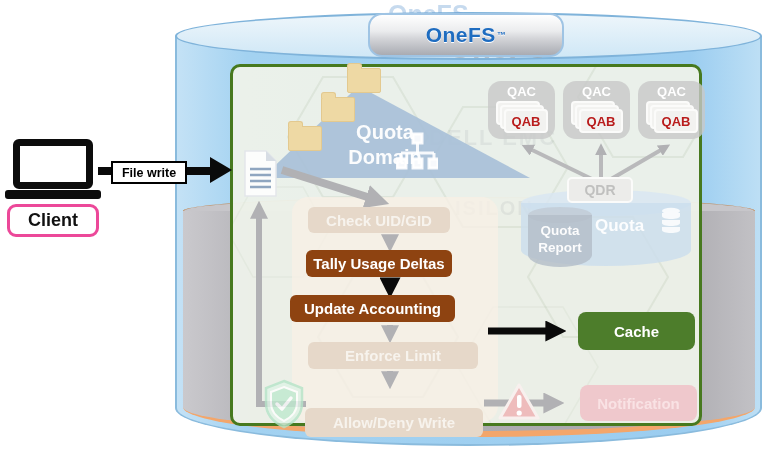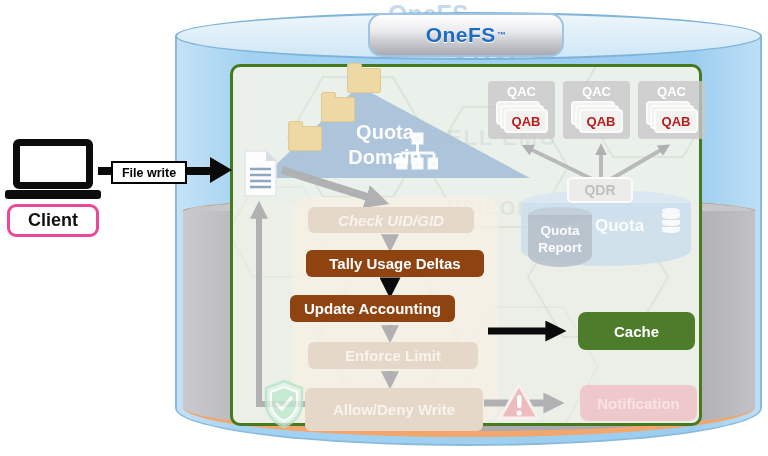--- a/index.html
+++ b/index.html
@@ -52,21 +52,21 @@
   .step{z-index:7;border-radius:6px;display:flex;align-items:center;justify-content:center;
     font-weight:bold;font-size:15px;white-space:nowrap;}
   .step.inactive{background:#e6d8c9;color:#f7f3ed;}
   .step.active{background:#8e4311;color:#ffffff;}
   .out-box{z-index:7;border-radius:8px;display:flex;align-items:center;justify-content:center;
     font-weight:bold;font-size:15px;}
   .report{left:578px;top:312px;width:117px;height:38px;background:#4d7d2b;color:#fff;}
   .notification{left:580px;top:385px;width:117px;height:36px;background:#efc8cc;color:#f9e2e4;}
 
   
-  .qac{top:81px;width:67px;height:58px;border-radius:4px;background:rgba(200,200,200,.8);z-index:5;}
+  .qac{top:81px;width:67px;height:58px;border-radius:13px;background:rgba(200,200,200,.8);z-index:5;}
   .qac-title{position:absolute;left:0;top:3px;width:100%;text-align:center;
     color:#fff;font-weight:bold;font-size:13px;}
   .qab-stack{position:absolute;left:8px;top:20px;width:54px;height:34px;}
   .qab-card{position:absolute;width:44px;height:24px;background:#f2f2f0;border:2px solid #fbfbfa;
     border-radius:4px;box-sizing:border-box;}
   .qab-card.front{display:flex;align-items:center;justify-content:center;
     color:#b91c1c;font-weight:bold;font-size:13px;}
   .qdr{left:567px;top:177px;width:66px;height:26px;background:#ececea;border:2px solid #fbfbfa;
     border-radius:5px;box-sizing:border-box;z-index:6;display:flex;align-items:center;justify-content:center;
     color:#c0c0bf;font-weight:bold;font-size:14px;text-align:center;}
@@ -193,25 +193,25 @@
     <line x1="488" y1="331" x2="558" y2="331" stroke="#0a0a0a" stroke-width="7" marker-end="url(#mb)"></line>
 
     <line x1="484" y1="403" x2="556" y2="403" stroke="#b1b1b4" stroke-width="7" marker-end="url(#mg)"></line>
 
     <line x1="598" y1="182" x2="526" y2="147" stroke="#b9b9bb" stroke-width="4" marker-end="url(#mg)"></line>
     <line x1="601" y1="182" x2="601" y2="148" stroke="#b9b9bb" stroke-width="4" marker-end="url(#mg)"></line>
     <line x1="606" y1="182" x2="666" y2="147" stroke="#b9b9bb" stroke-width="4" marker-end="url(#mg)"></line>
   </svg>
 
   <div class="abs flow-bg"></div>
-  <div class="abs step inactive" style="left:308px;top:207px;width:166px;height:26px;font-style:italic;">Check UID/GID</div>
-  <div class="abs step active" style="left:306px;top:250px;width:178px;height:27px;">Tally Usage Deltas</div>
+  <div class="abs step inactive" style="left:308px;top:207px;width:142px;height:26px;">Check UID/GID</div>
+  <div class="abs step active" style="left:306px;top:250px;width:146px;height:27px;">Tally Usage Deltas</div>
   <div class="abs step active" style="left:290px;top:295px;width:165px;height:27px;">Update Accounting</div>
   <div class="abs step inactive" style="left:308px;top:342px;width:170px;height:27px;">Enforce Limit</div>
-  <div class="abs step inactive" style="left:305px;top:388px;width:178px;height:43px;">Allow/Deny Write</div>
+  <div class="abs step inactive" style="left:305px;top:408px;width:178px;height:29px;">Allow/Deny Write</div>
 
   <div class="abs out-box report">Cache</div>
   <div class="abs out-box notification">Notification</div>
 
   <svg class="abs top-icon" style="left:497px;top:382px;" width="44" height="40">
     <path d="M22 3 L41 36 L3 36 Z" fill="#eebcbc" stroke="#f8f0ee" stroke-width="3" stroke-linejoin="round"></path>
     <rect x="20" y="13" width="4.5" height="13" rx="2" fill="#fff"></rect>
     <circle cx="22.2" cy="31" r="2.6" fill="#fff"></circle>
   </svg>
 

